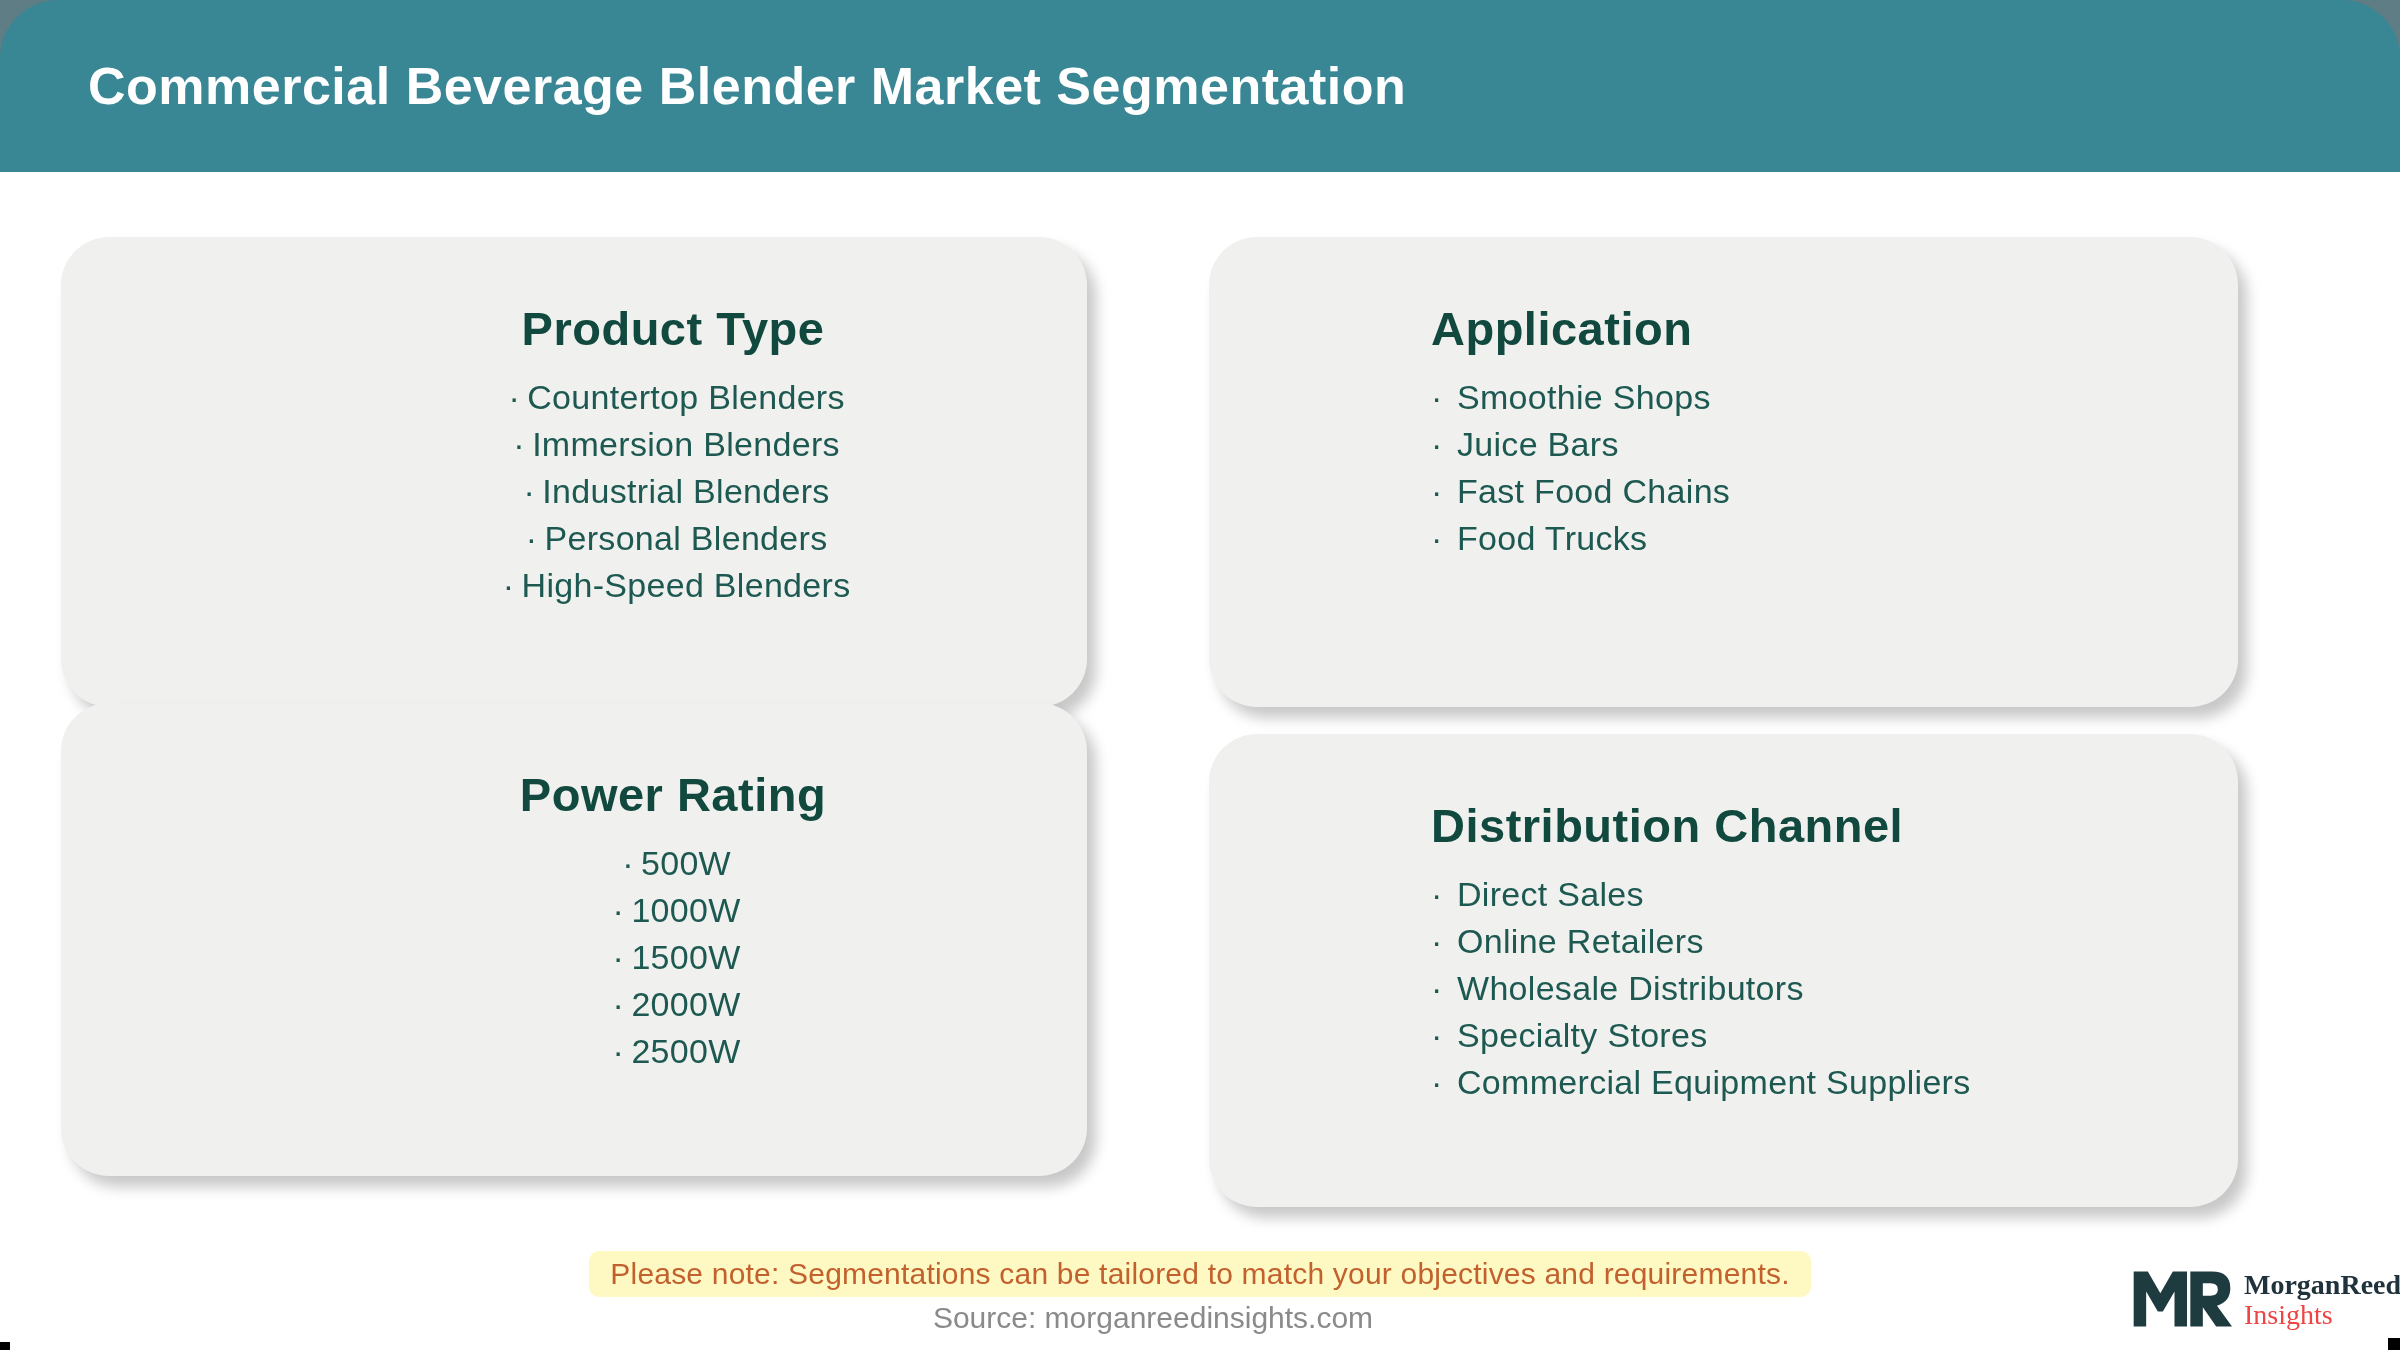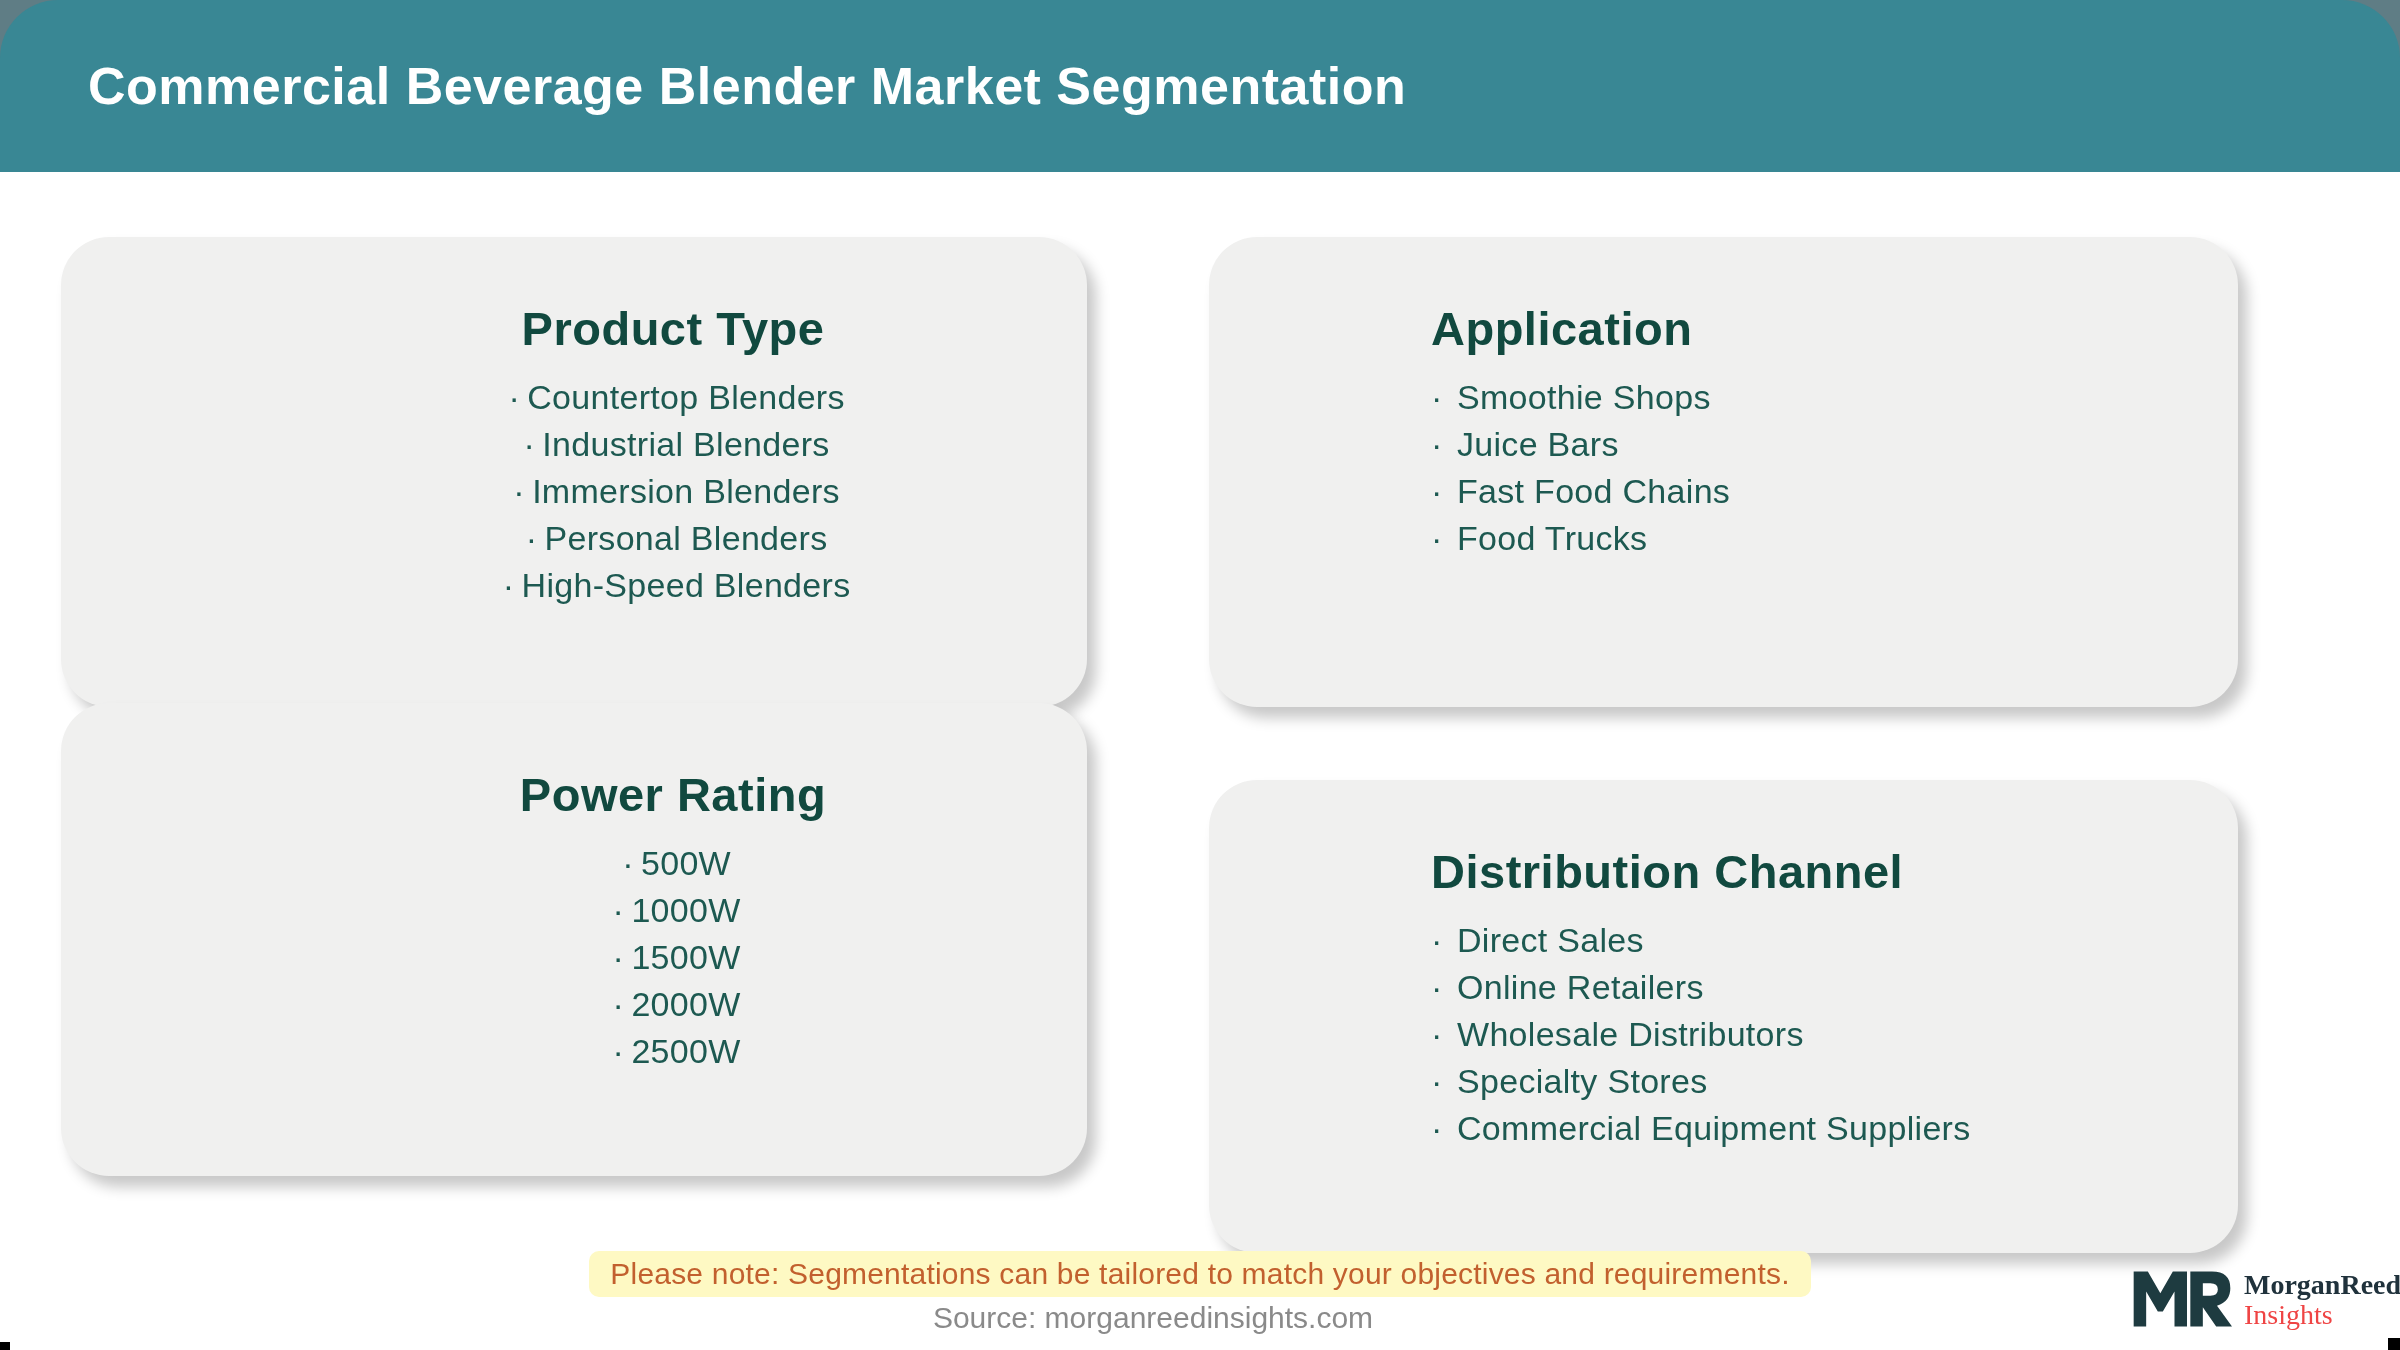--- a/index.html
+++ b/index.html
@@ -34,21 +34,21 @@
   .card{
     position:absolute;
     background:#f0f0ef;
     border-radius:48px;
     box-shadow:9px 11px 14px rgba(0,0,0,0.22);
     box-sizing:border-box;
   }
   .card-1{left:61px;top:237px;width:1026px;height:470px;}
   .card-2{left:1209px;top:237px;width:1029px;height:470px;}
   .card-3{left:61px;top:703px;width:1026px;height:473px;}
-  .card-4{left:1209px;top:780px;width:1029px;height:473px;}
+  .card-4{left:1209px;top:734px;width:1029px;height:473px;}
   .card-content{padding-top:64px;}
   .card-1 .card-content,.card-3 .card-content{padding-left:198px;text-align:center;}
   .card-2 .card-content,.card-4 .card-content{padding-left:222px;}
   .card-title{
     margin:0;
     color:#11493f;
     font-size:47px;
     font-weight:700;
     letter-spacing:0.5px;
   }
@@ -115,22 +115,22 @@
   <div class="header">
     <h1>Commercial Beverage Blender Market Segmentation</h1>
   </div>
 </div>
 
 <div class="card card-1">
   <div class="card-content">
     <h2 class="card-title">Product Type</h2>
     <ul class="card-list">
       <li><span class="bullet">·</span><span>Countertop Blenders</span></li>
+      <li><span class="bullet">·</span><span>Immersion Blenders</span></li>
       <li><span class="bullet">·</span><span>Industrial Blenders</span></li>
-      <li><span class="bullet">·</span><span>Immersion Blenders</span></li>
       <li><span class="bullet">·</span><span>Personal Blenders</span></li>
       <li><span class="bullet">·</span><span>High-Speed Blenders</span></li>
     </ul>
   </div>
 </div>
 
 <div class="card card-2">
   <div class="card-content">
     <h2 class="card-title">Application</h2>
     <ul class="card-list">

